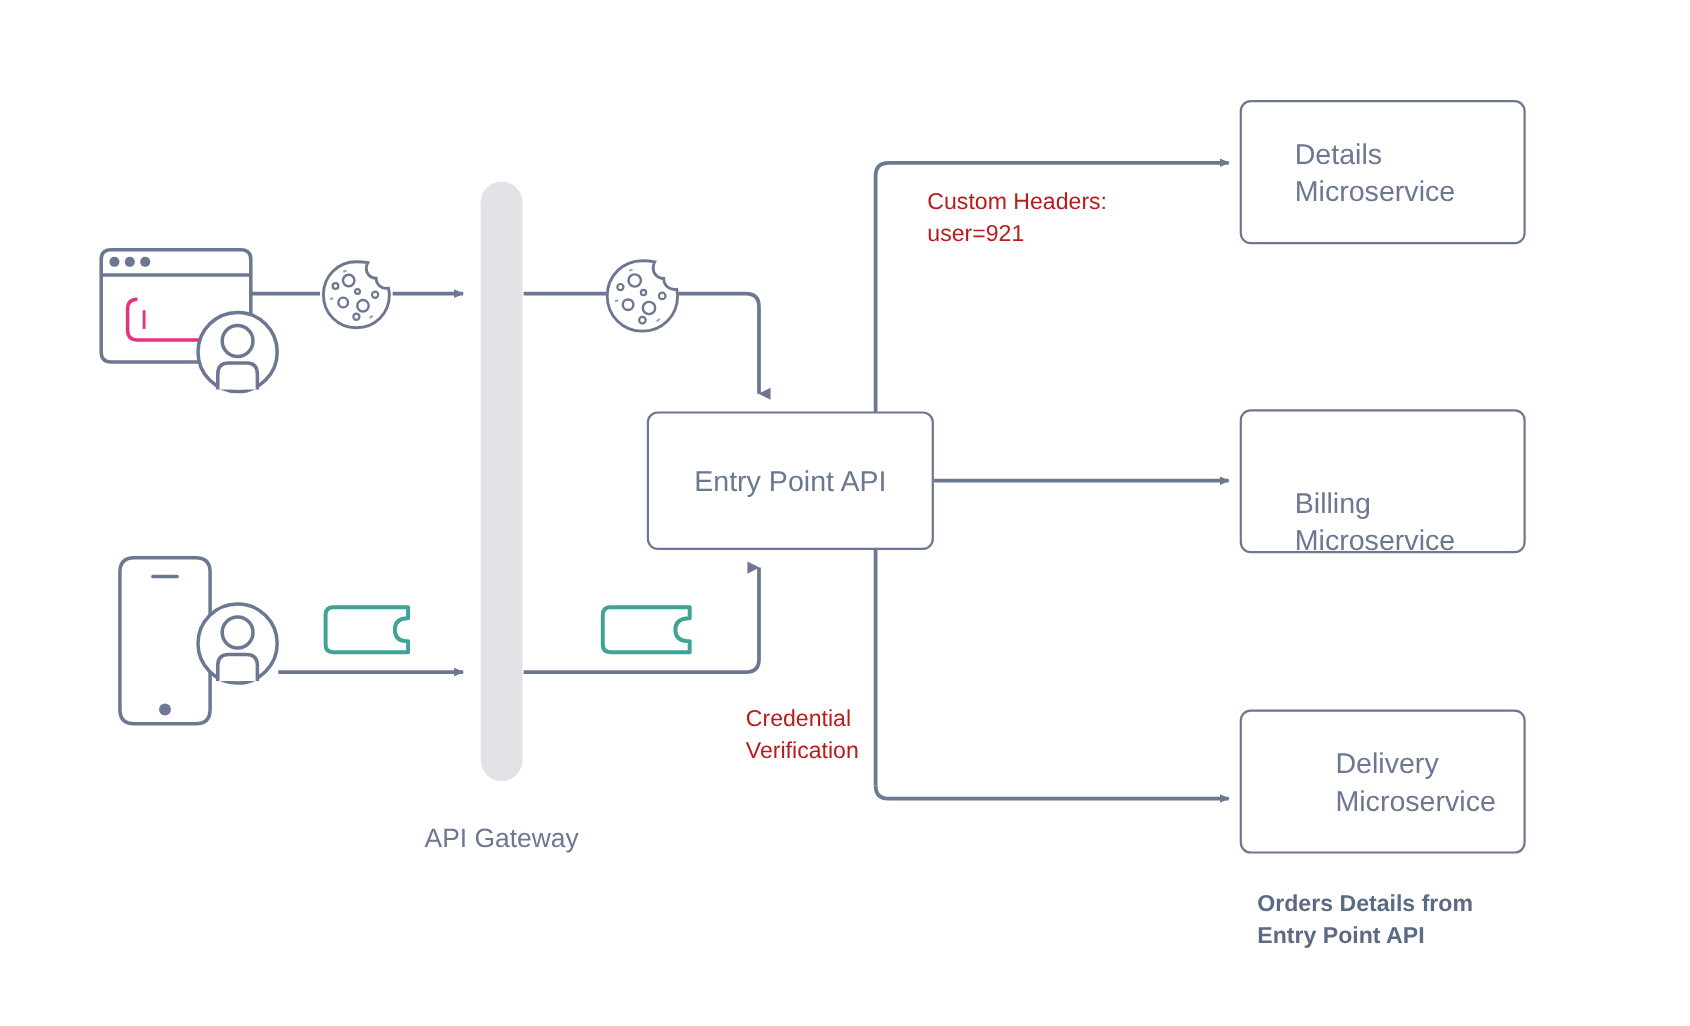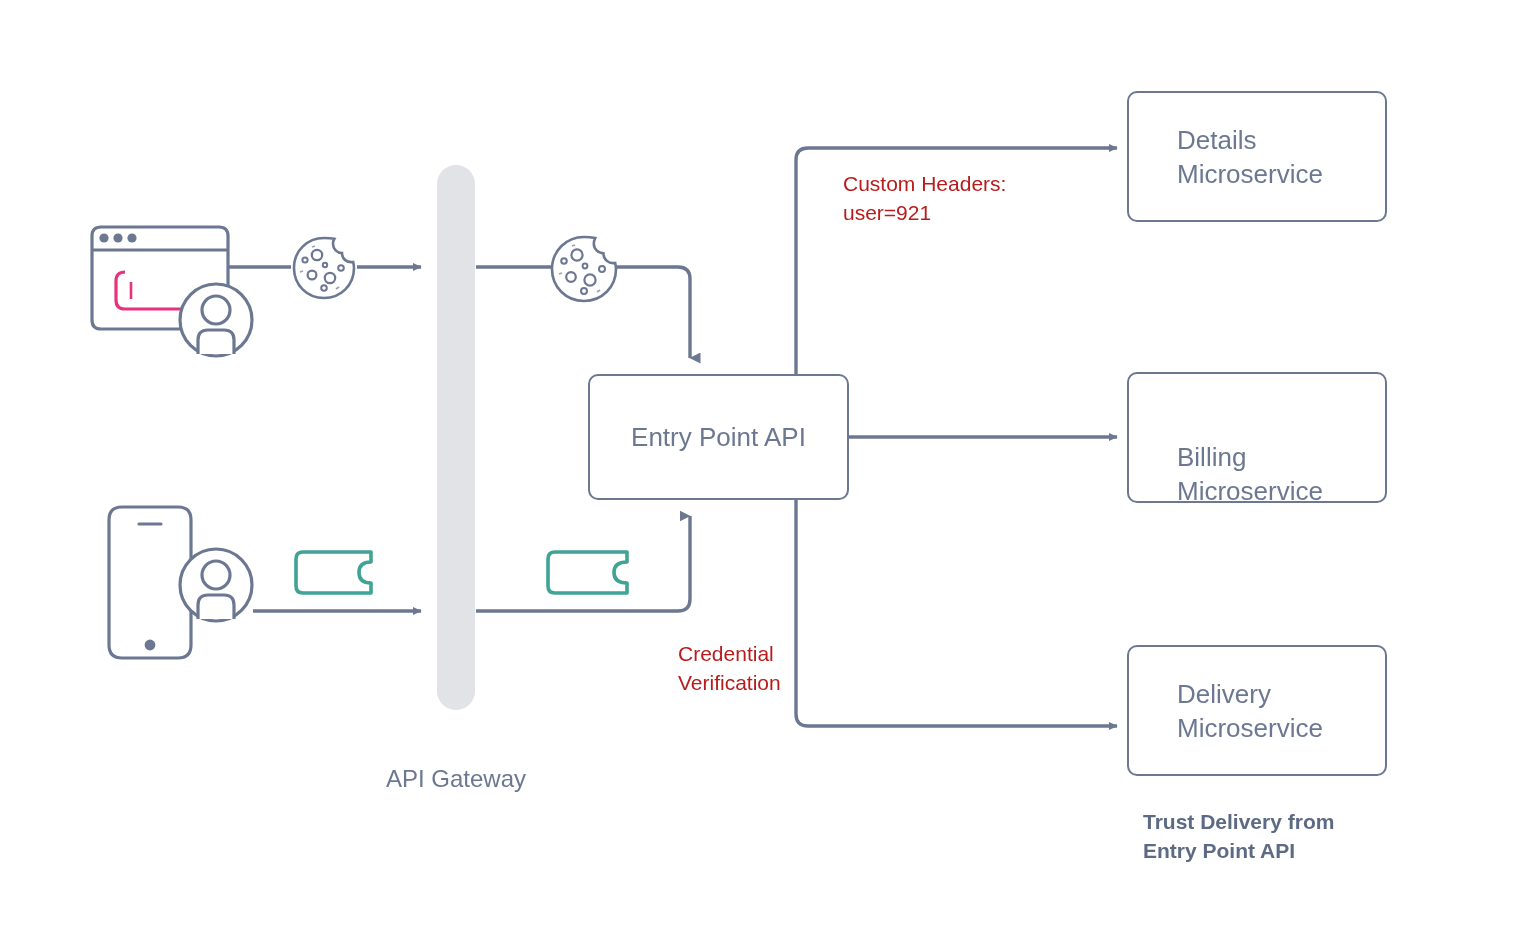--- a/index.html
+++ b/index.html
@@ -59,21 +59,20 @@
     position: absolute;
     background: #e2e3e7;
     border-radius: 20px;
   }
   .gateway-caption {
     position: absolute;
     color: #6c7891;
     font-size: 24px;
     line-height: 32px;
     text-align: center;
-    margin-top: 16px;
   }
 </style>
 </head>
 <body>
 
 <div id="canvas">
 
   <svg id="wires" viewBox="0 0 1536 933" xmlns="http://www.w3.org/2000/svg">
     <defs>
       <marker id="arrowR" markerWidth="10" markerHeight="10" refX="8.2" refY="4" orient="auto" markerUnits="userSpaceOnUse">
@@ -196,25 +195,25 @@
 
   <div class="node-box" style="left:1127px; top:91px; width:260px; height:131px;"></div>
   <div class="node-label" style="left:1177px; top:123px; width:210px;">Details
 Microservice</div>
 
   <div class="node-box" style="left:1127px; top:372px; width:260px; height:131px;"></div>
   <div class="node-label" style="left:1177px; top:404px; width:210px;margin-top:36px;">Billing
 Microservice</div>
 
   <div class="node-box" style="left:1127px; top:645px; width:260px; height:131px;"></div>
-  <div class="node-label" style="left:1177px; top:677px; width:210px;">Delivery
+  <div class="node-label" style="left:1214px; top:677px; width:210px;">Delivery
 Microservice</div>
 
   <div class="caption" style="left:843px; top:169px; width:300px;">Custom Headers:
 user=921</div>
 
   <div class="caption" style="left:654px; top:639px; width:220px;margin-left:24px;">Credential
 Verification</div>
 
-  <div class="caption-bold" style="left:1143px; top:807px; width:300px;">Trust Delivery from
+  <div class="caption-bold" style="left:1143px; top:807px; width:300px;">Orders Details from
 Entry Point API</div>
 
 </div>
 
 </body></html>

